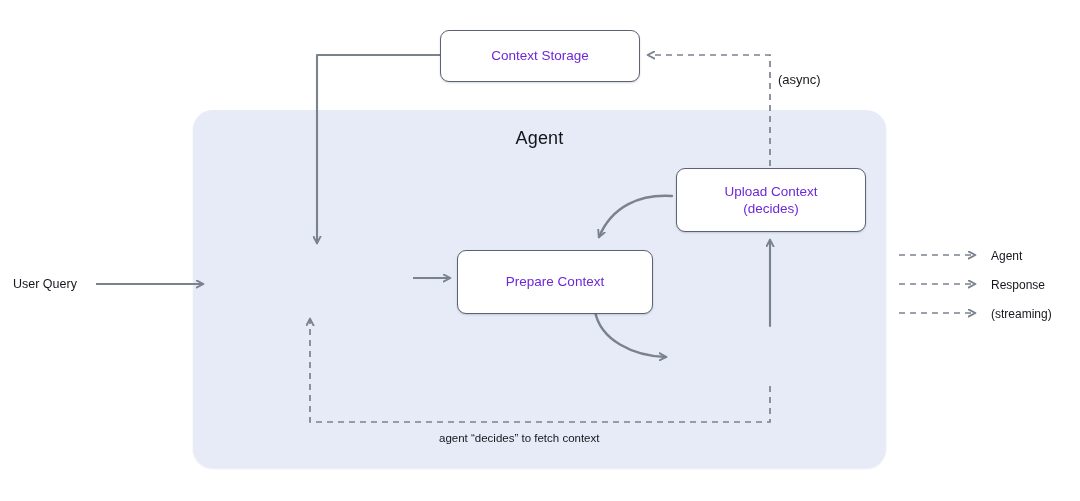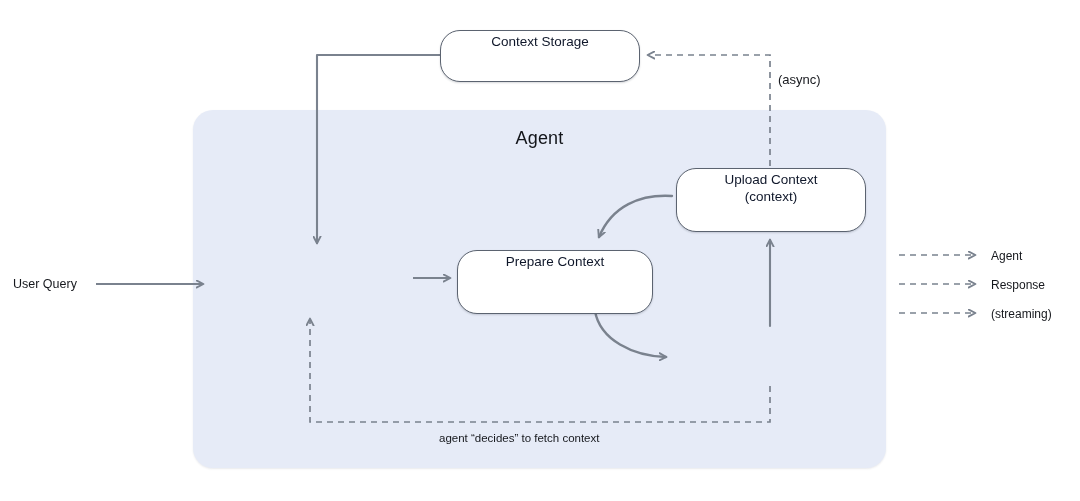--- a/index.html
+++ b/index.html
@@ -48,28 +48,29 @@
     font-size: 18px;
     font-weight: 400;
     letter-spacing: 0.2px;
     color: #13151a;
   }
   
   .node {
     position: absolute;
     background: #ffffff;
     border: 1.6px solid #5b6370;
-    border-radius: 20px;
+    border-radius: 9px;
     box-sizing: border-box;
     display: flex;
+    align-items: center;
     justify-content: center;
     text-align: center;
     font-size: 13.5px;
     line-height: 1.28;
-    color: #0f172a;
+    color: #6d28d9;
     box-shadow: 0 1px 2px rgba(30,35,50,0.18);
     padding: 2px 6px;
   }
   .node-context-storage {
     left: 440px; top: 30px; width: 200px; height: 52px;
   }
   .node-fetch-context {
     left: 211px; top: 250px; width: 196px; height: 56px;
   }
   .node-prepare-context {
@@ -178,21 +179,21 @@
   </div>
 
 
   <div class="node node-prepare-context">
     <span>Prepare Context</span>
   </div>
 
   <div class="node node-upload-context">
     <span>
       <span>Upload Context</span><br>
-      <span>(context)</span>
+      <span>(decides)</span>
     </span>
   </div>
 
 
   <div class="label label-user-query">User Query</div>
   <div class="label label-async">(async)</div>
   <div class="label label-decides">agent “decides” to fetch context</div>
 
   <div class="legend legend-1">Agent</div>
   <div class="legend legend-2">Response</div>

